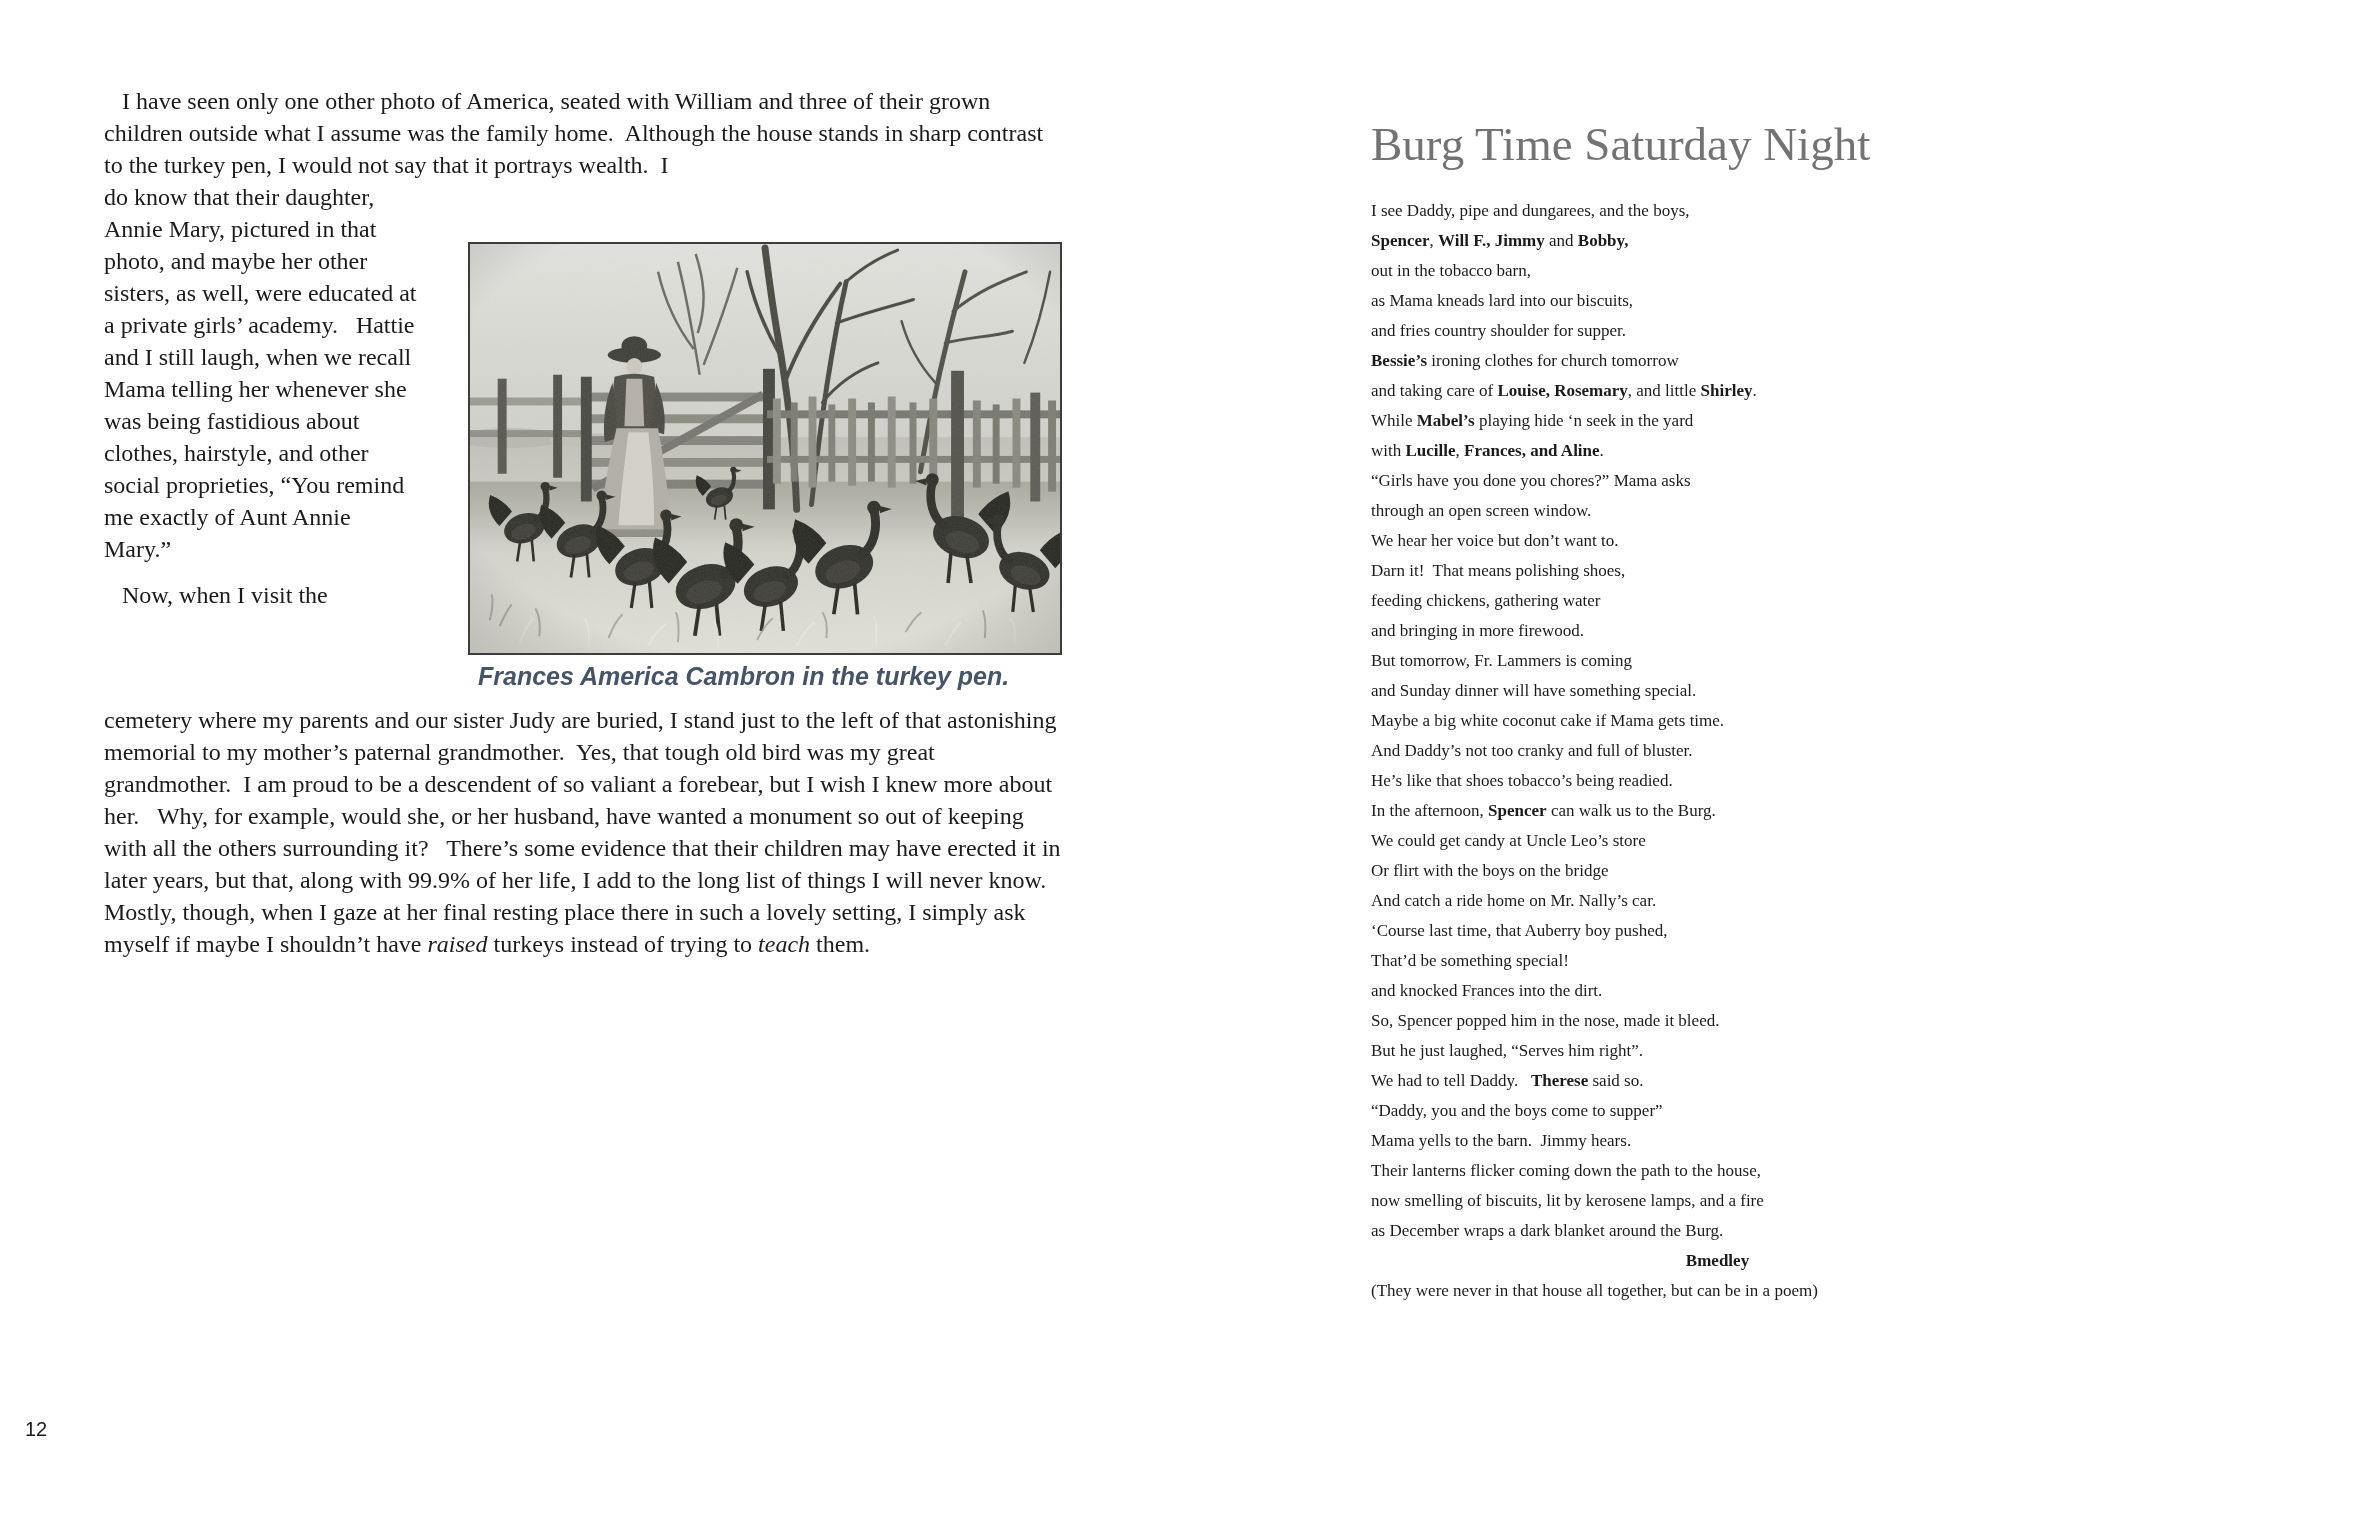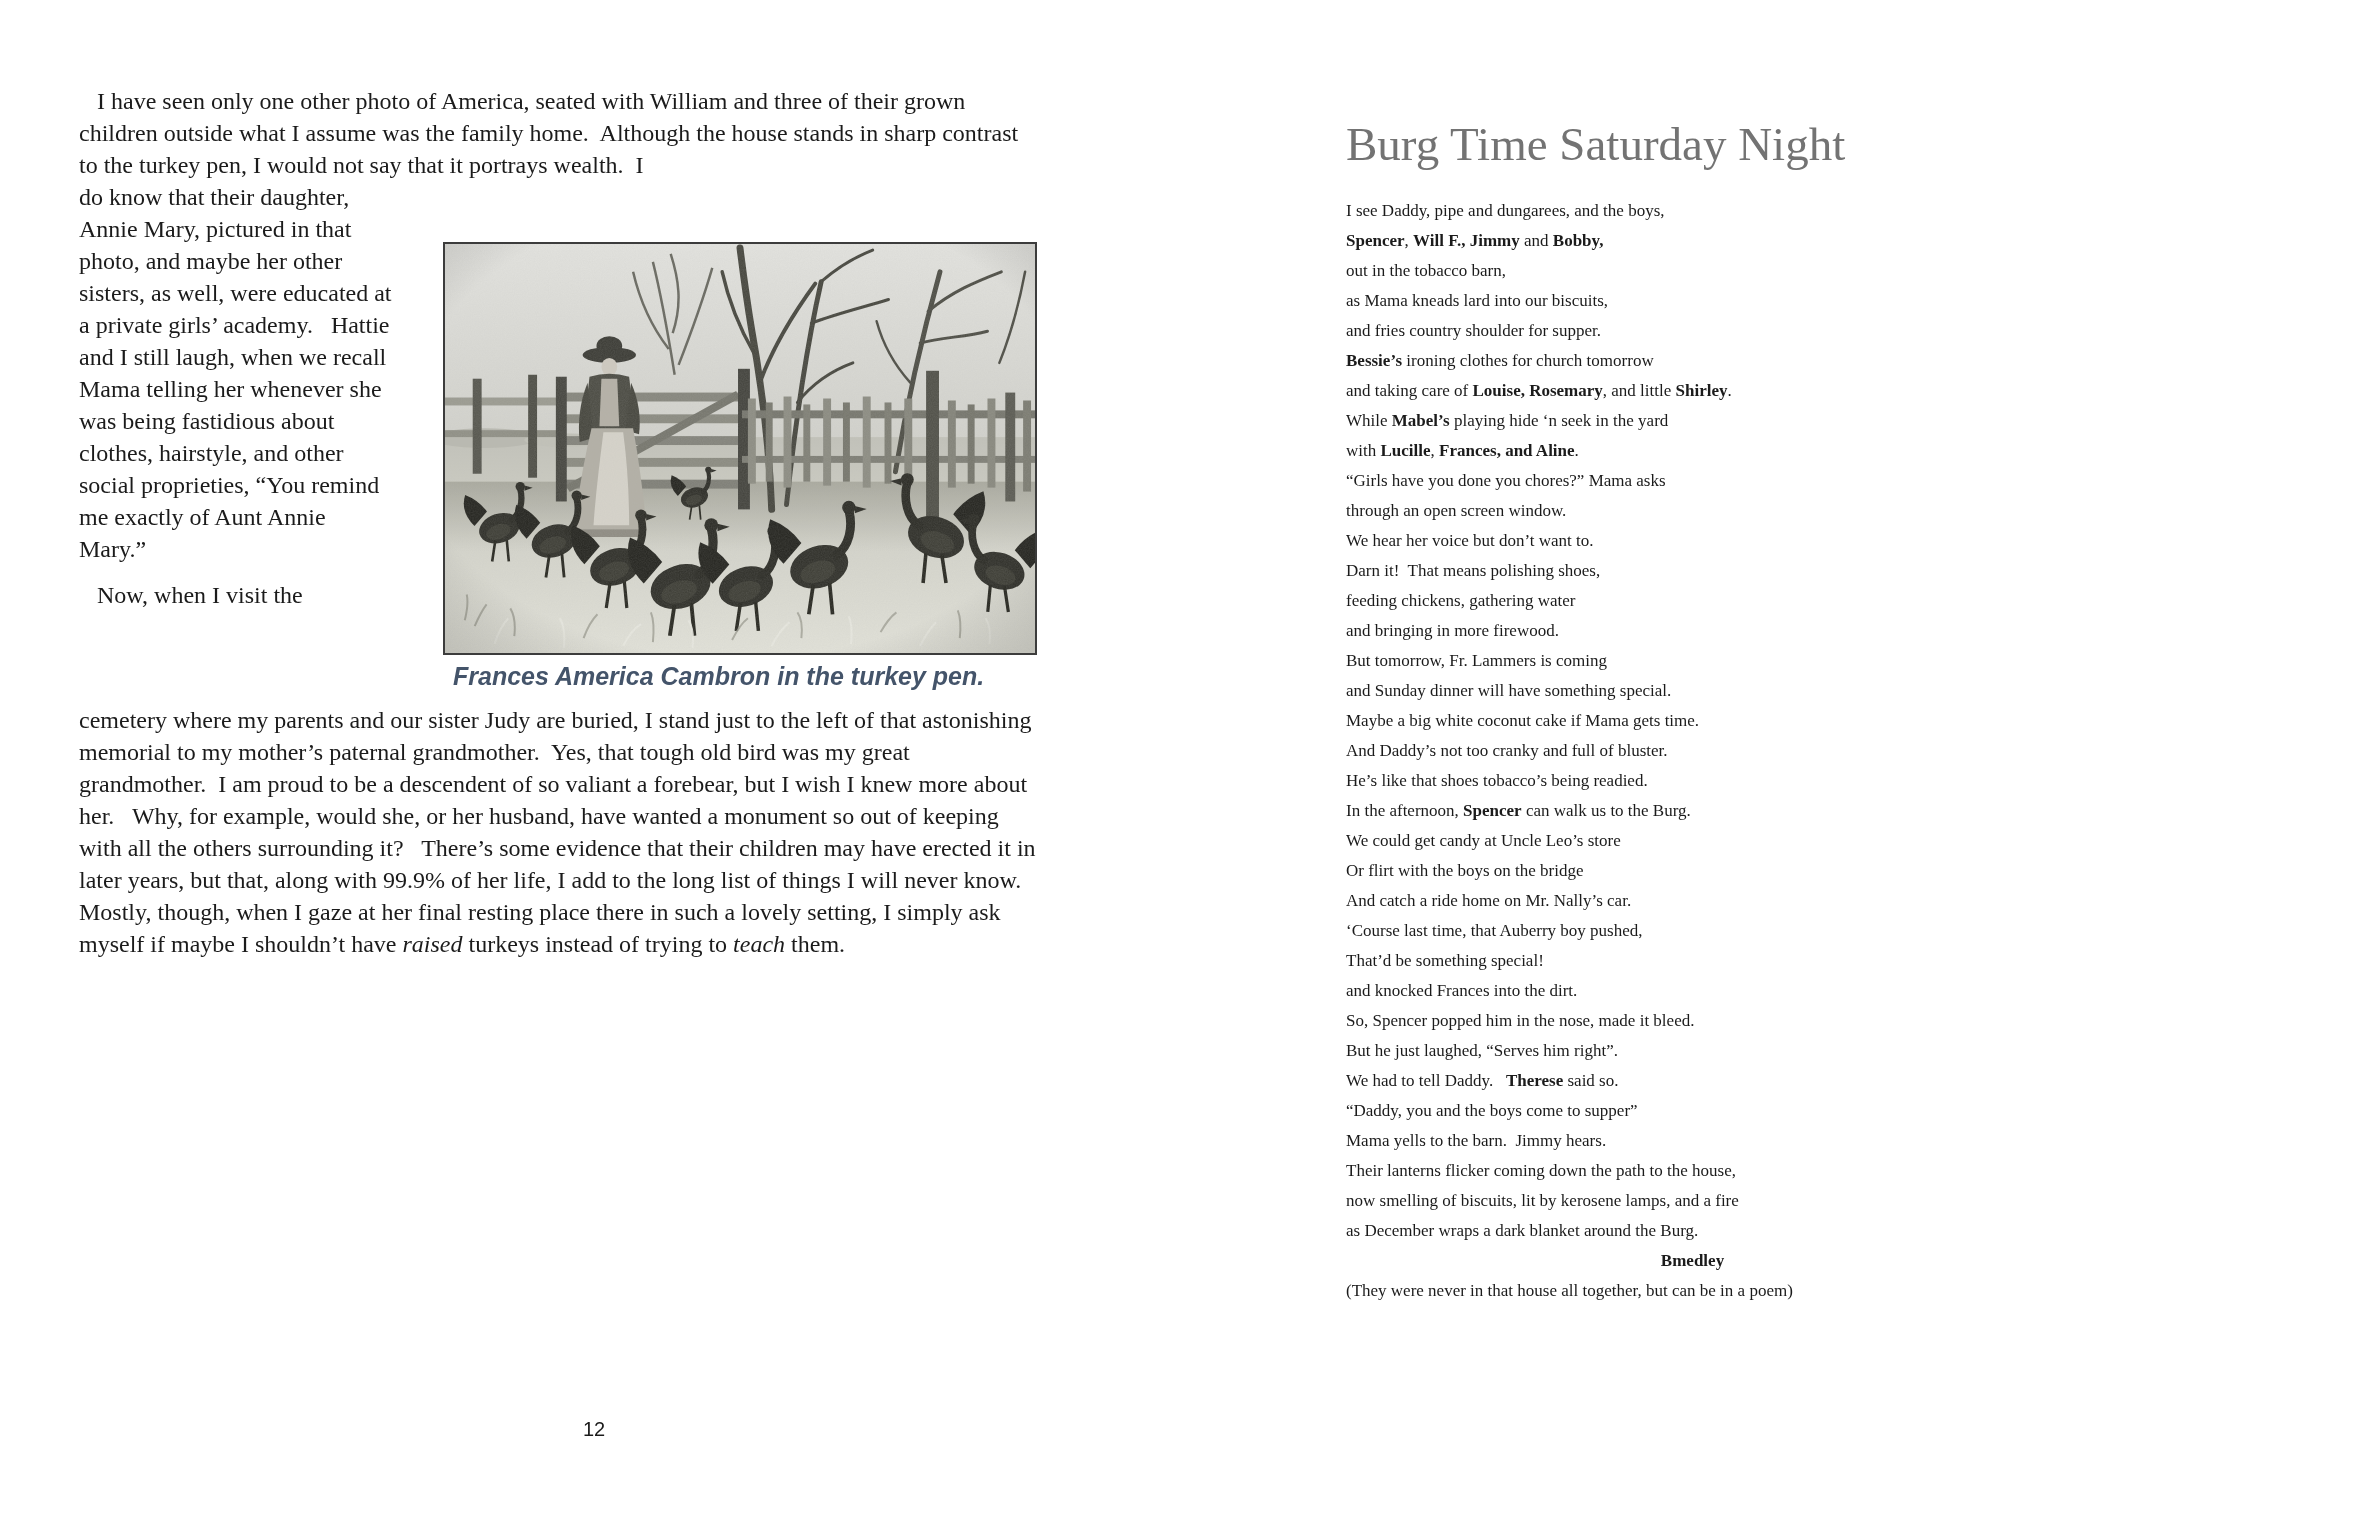--- a/index.html
+++ b/index.html
@@ -4,21 +4,21 @@
 <style>
   html,body{margin:0;padding:0;}
   body{
     width:2376px;height:1538px;
     background:#ffffff;
     font-family:"Liberation Serif", serif;
     color:#1b1b1b;
     position:relative;
     overflow:hidden;
   }
-  .page{position:absolute;top:0;width:1188px;height:1240px;background:#fff;}
+  .page{position:absolute;top:0;width:1188px;height:1240px;background:#fff;margin-left:25px;}
   .page.left{left:0;}
   .page.right{left:1188px;}
 
   
   .left-content{position:absolute;left:79px;top:85px;width:958px;}
   .prose{
     font-size:24px;line-height:32px;
     white-space:pre-wrap;
     margin:0;
   }
@@ -52,21 +52,20 @@
     font-size:47px;line-height:55px;
     font-weight:normal;
     color:#737373;
   }
   .poem{font-size:17px;line-height:30px;}
   .poem-line{white-space:pre-wrap;min-height:30px;}
 
   
   .pagenum{
     position:absolute;top:1418px;width:1188px;
-    text-align:center;
     font-family:"Liberation Sans", sans-serif;
     font-size:20px;color:#1b1b1b;
   }
   .pagenum.pn-left{left:0;}
 </style>
 </head>
 <body>
 
 <div class="page left">
   <div class="left-content">

